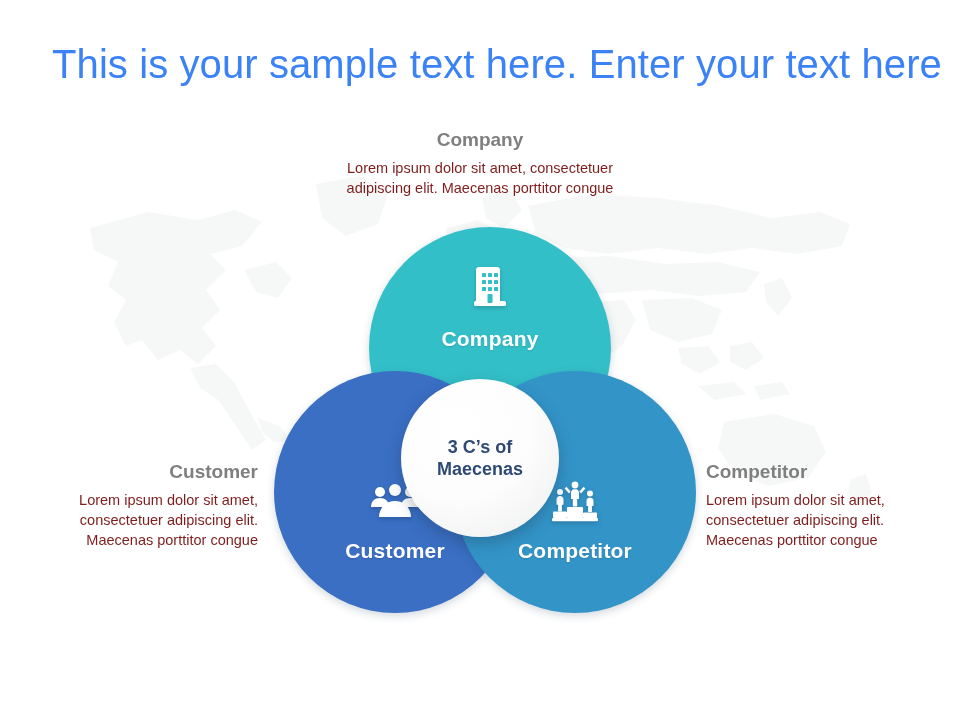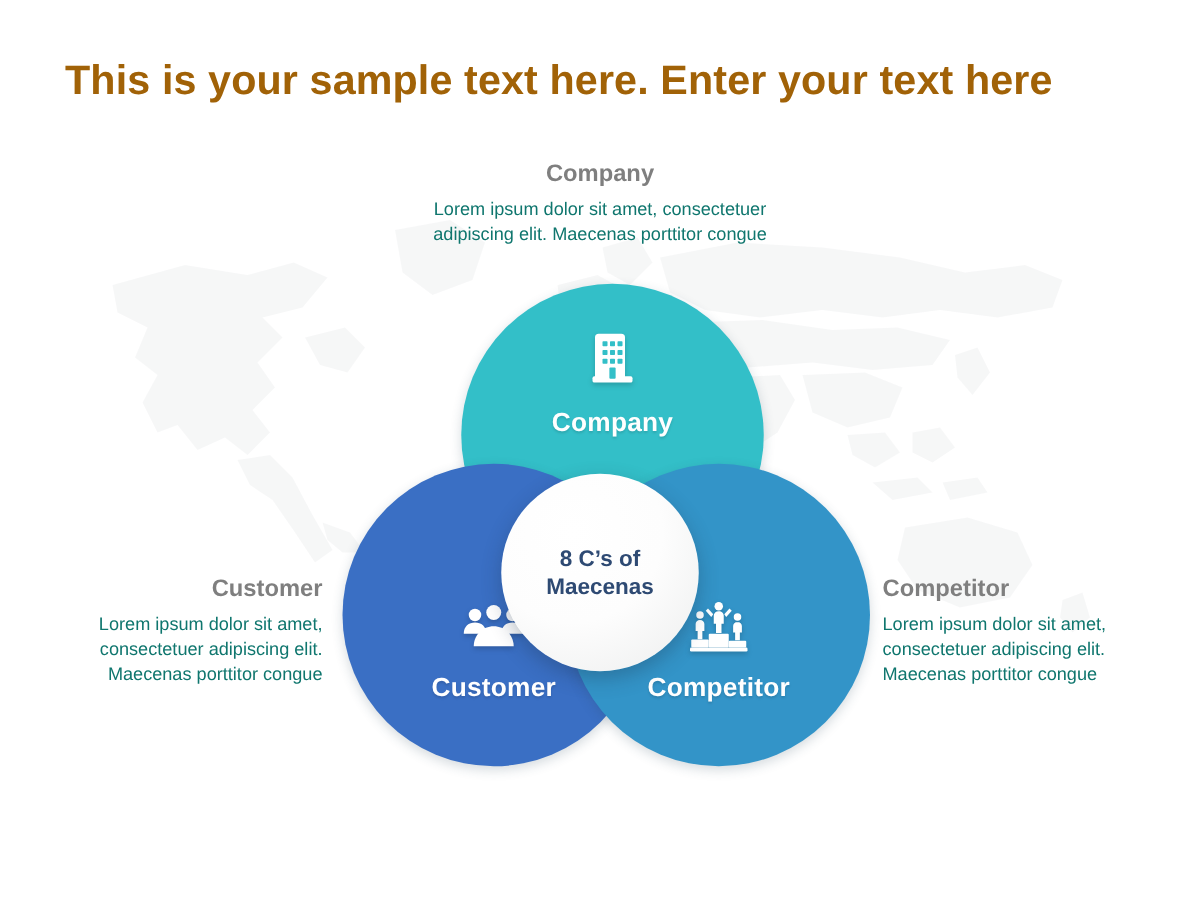--- a/index.html
+++ b/index.html
@@ -27,24 +27,24 @@
     z-index: 0;
   }
   #map-watermark svg { display: block; width: 100%; height: 100%; }
 
   
   #page-title {
     position: absolute;
     left: 52px;
     top: 42px;
     width: 860px;
-    font-size: 33px;
+    font-size: 40px;
     line-height: 44px;
-    font-weight: 700;
-    color: #a16207;
+    font-weight: 400;
+    color: #3b82f6;
     letter-spacing: 0.1px;
     z-index: 5;
     white-space: nowrap;
   }
 
   
   #venn-stage {
     position: absolute;
     left: 0;
     top: 0;
@@ -156,21 +156,21 @@
   .info-heading {
     font-size: 19px;
     font-weight: bold;
     color: #7f7f7f;
     margin-bottom: 6px;
     line-height: 24px;
   }
   .info-body {
     font-size: 14.5px;
     line-height: 20px;
-    color: #0f766e;
+    color: #7f1d1d;
   }
 
   #info-company {
     left: 330px;
     top: 128px;
     width: 300px;
     text-align: center;
   }
   #info-customer {
     left: 28px;
@@ -311,21 +311,21 @@
             <rect x="2" y="38" width="46" height="3.2" rx="1"></rect>
           </g>
         </svg>
       </span>
       <span class="circle-label">Competitor</span>
     </div>
   </div>
 
   <div id="center-hub">
     <div id="center-hub-text">
-      <div>8 C’s of</div>
+      <div>3 C’s of</div>
       <div>Maecenas</div>
     </div>
   </div>
 </div>
 
 <div class="info-block" id="info-company">
   <div class="info-heading">Company</div>
   <div class="info-body">Lorem ipsum dolor sit amet, consectetuer adipiscing elit. Maecenas porttitor congue</div>
 </div>
 

